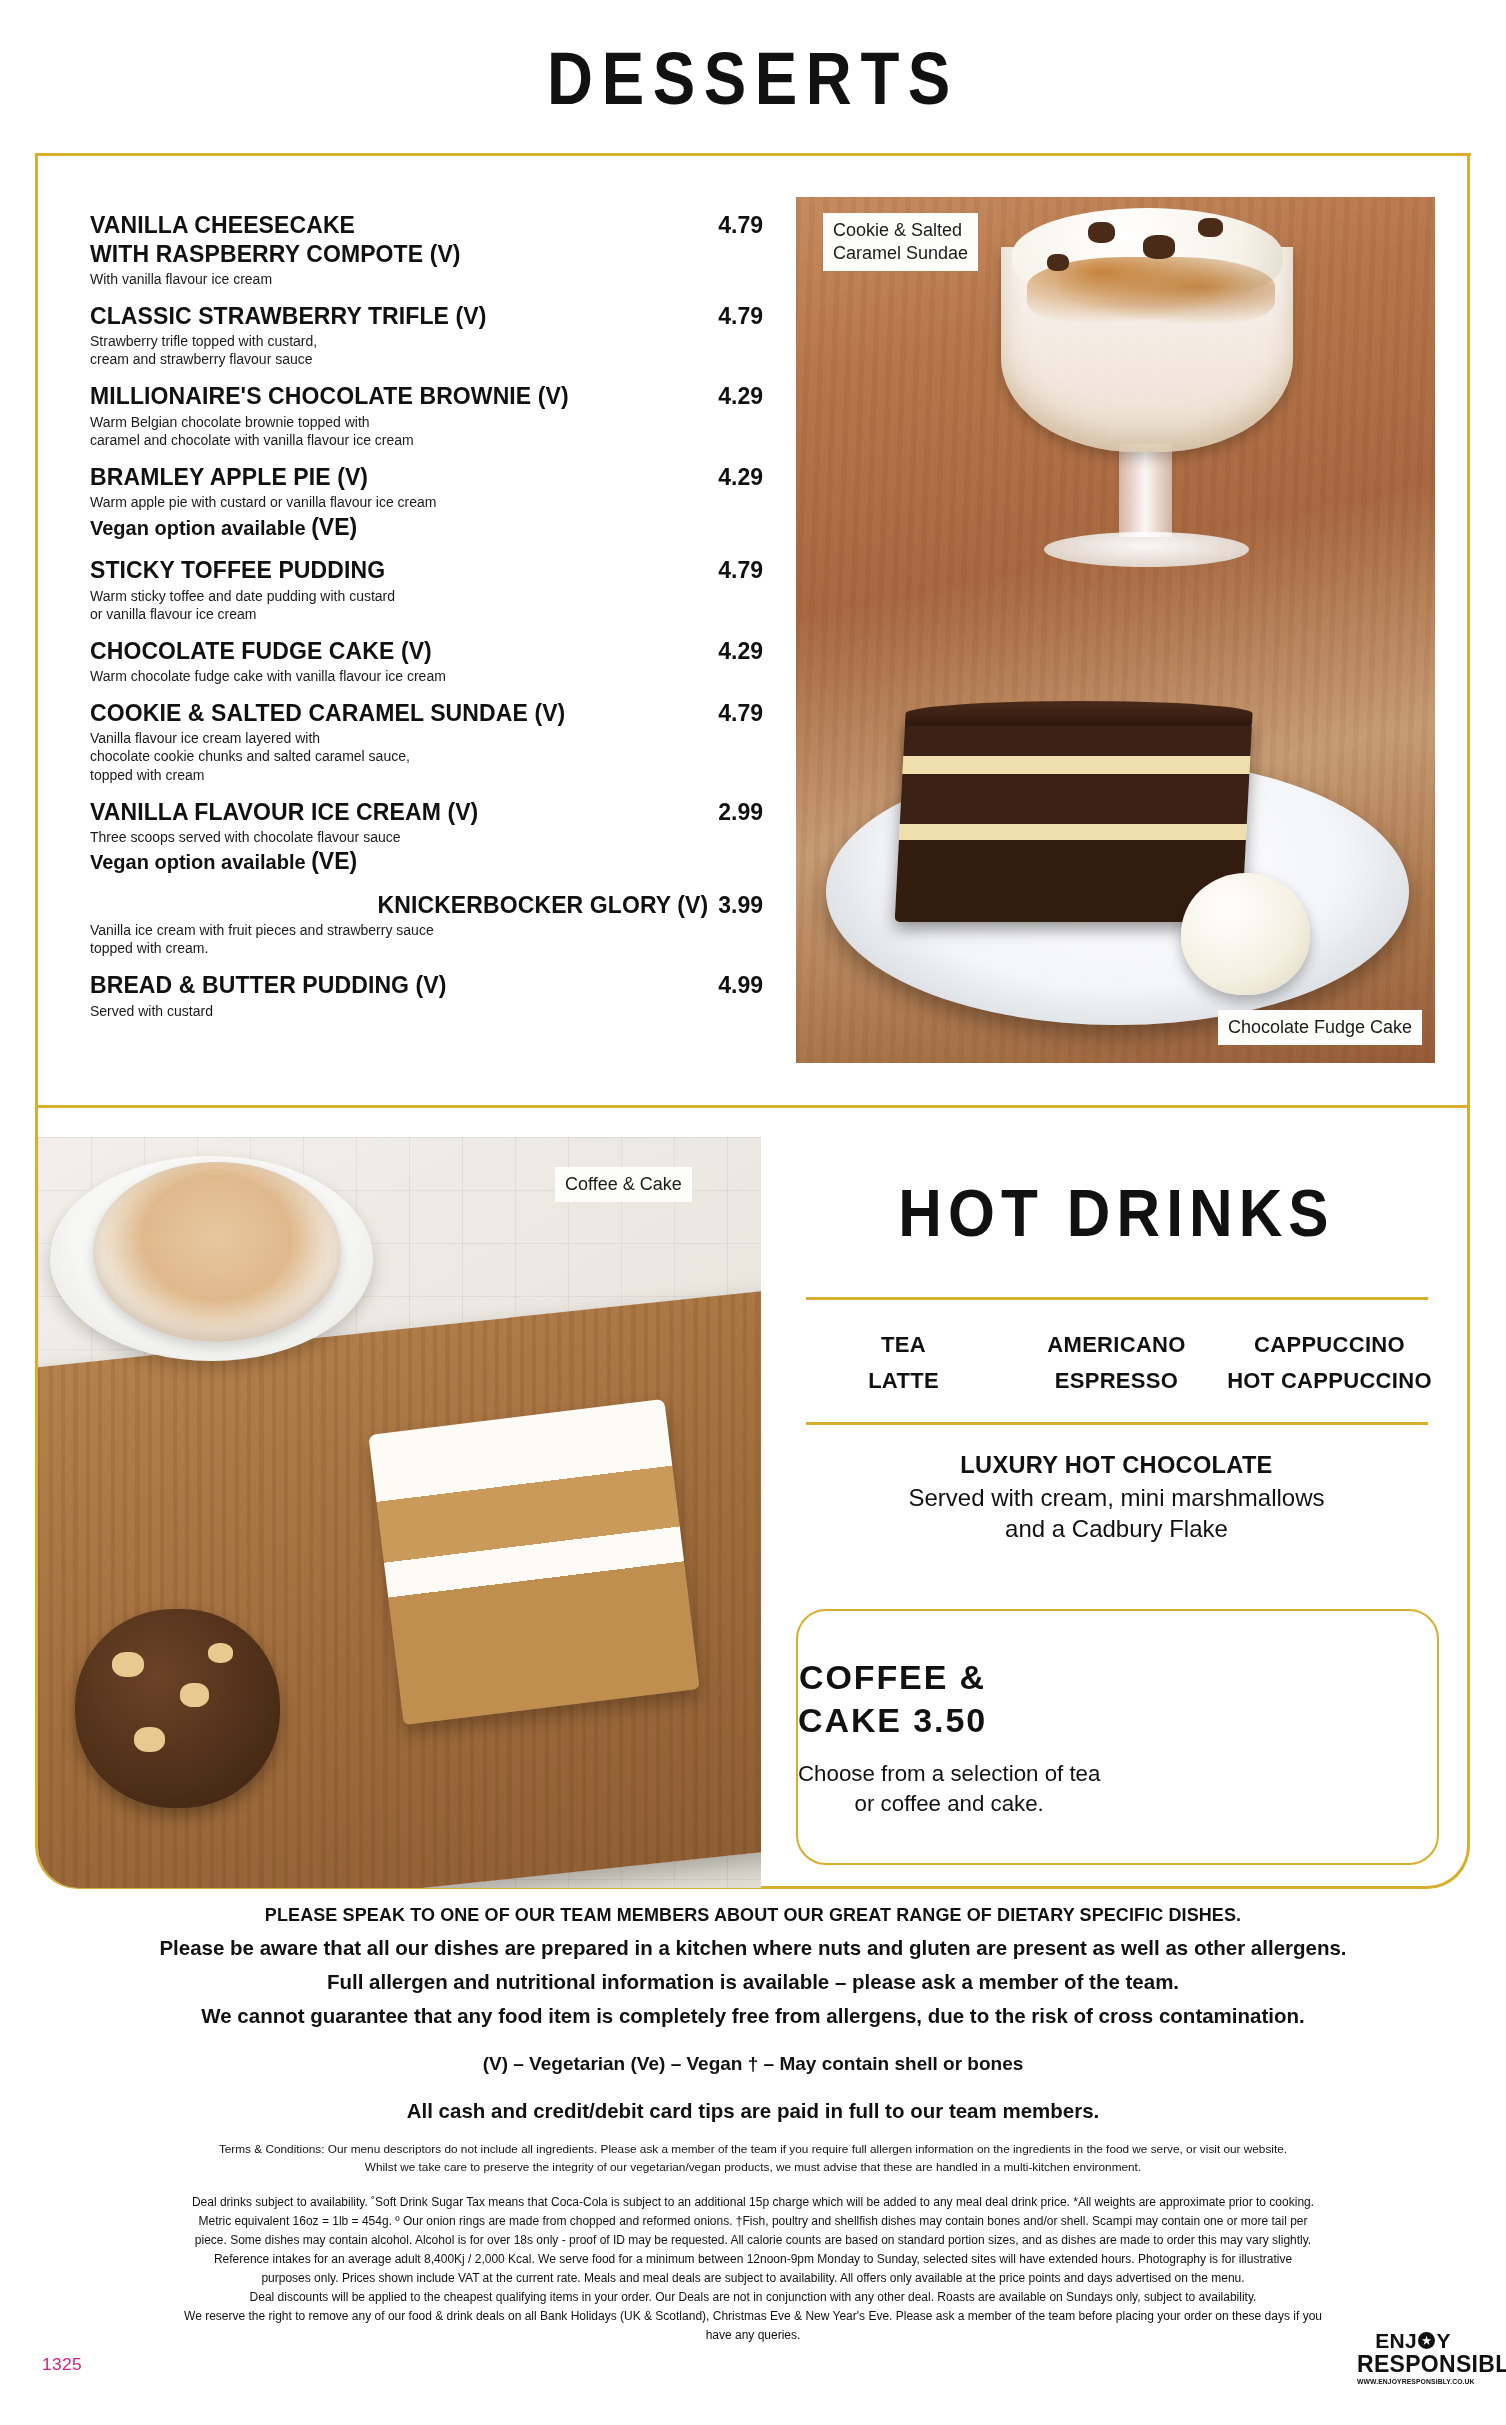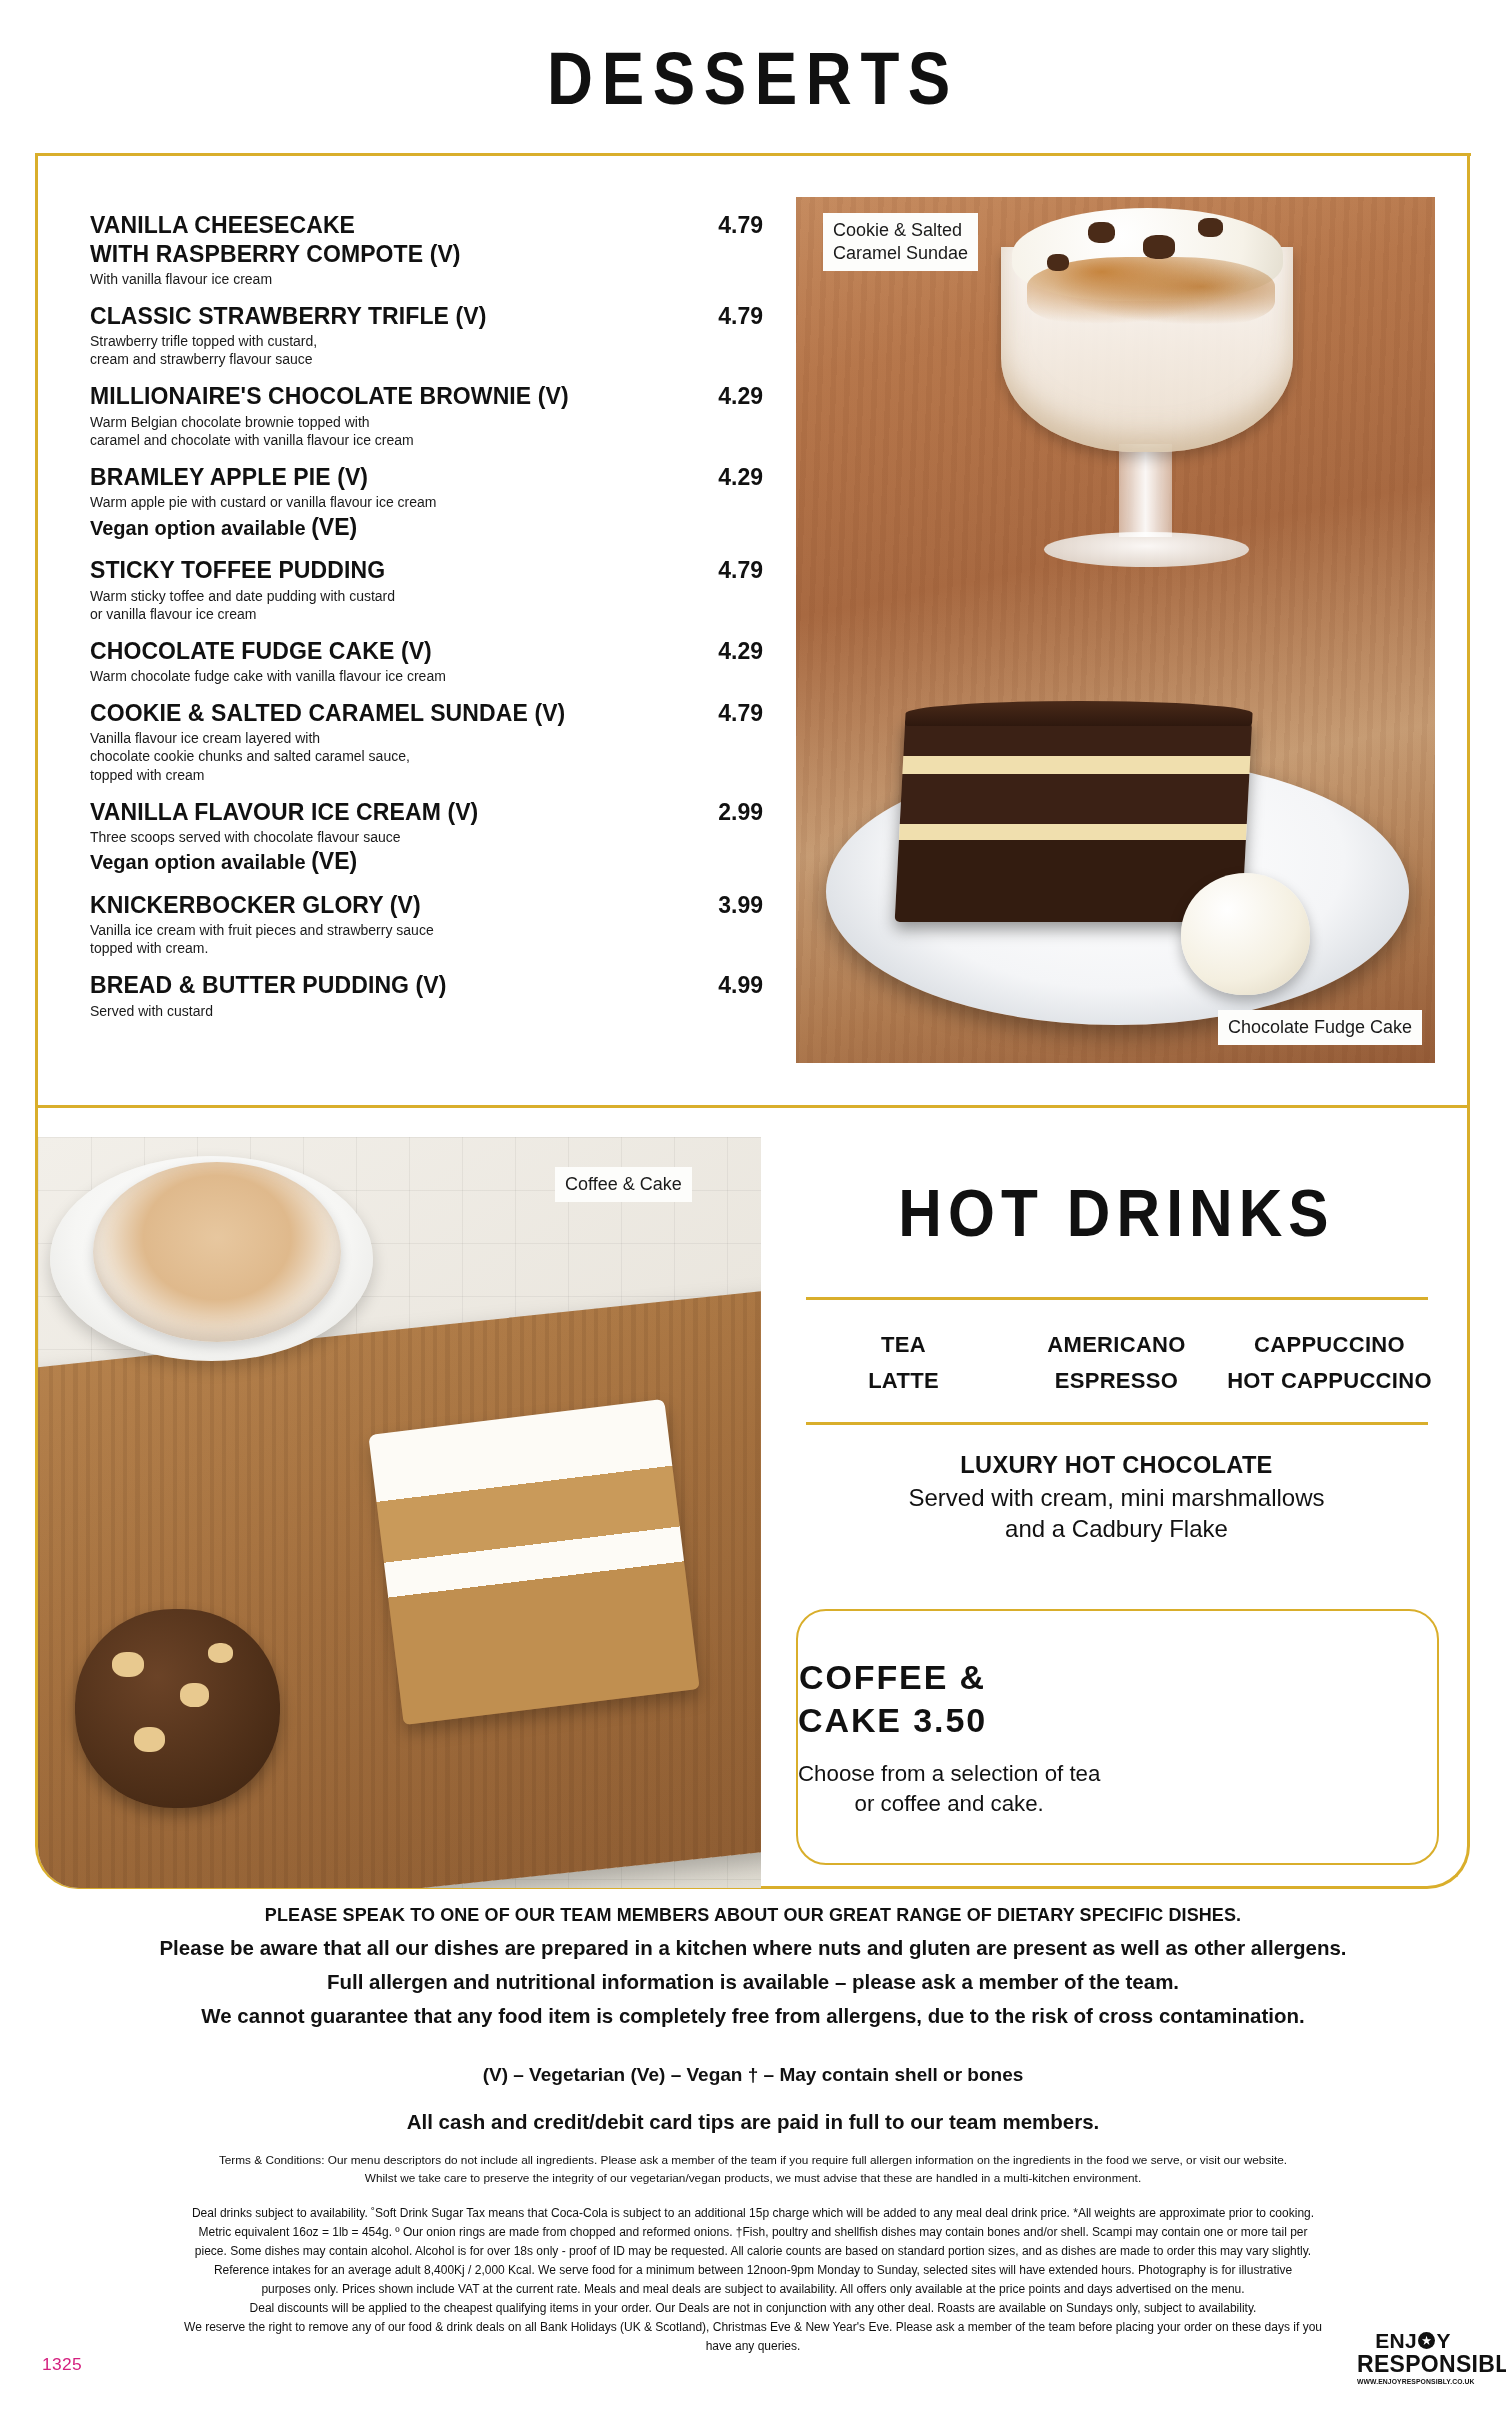--- a/index.html
+++ b/index.html
@@ -376,21 +376,21 @@
   .f-line {
     font-family: "Liberation Sans Narrow", "Liberation Sans", sans-serif;
     font-weight: 700;
     font-size: 20.5px;
     margin-top: 10px;
   }
   .f-legend {
     font-family: "Liberation Sans Narrow", "Liberation Sans", sans-serif;
     font-weight: 700;
     font-size: 19px;
-    margin-top: 36px;
+    margin-top: 25px;
   }
   .f-tips {
     font-family: "Liberation Sans Narrow", "Liberation Sans", sans-serif;
     font-weight: 700;
     font-size: 20.5px;
     margin-top: 23.6px;
   }
   .f-terms {
     font-family: "Liberation Sans Narrow", "Liberation Sans", sans-serif;
     font-weight: 400;
@@ -536,21 +536,21 @@
     <div class="item">
       <div class="item-head">
         <div class="item-name" style="white-space: pre-line;">VANILLA FLAVOUR ICE CREAM (V)</div>
         <div class="item-price">2.99</div>
       </div>
       <div class="item-desc">Three scoops served with chocolate flavour sauce</div>
       <div class="item-vegan"><span>Vegan option available</span> <span class="ve-tag">(VE)</span></div>
     </div>
     <div class="item">
       <div class="item-head">
-        <div class="item-name" style="white-space: pre-line;">KNICKERBOCKER GLORY (V)</div>
+        <div class="item-name" style="white-space: pre-line; text-align: right;">KNICKERBOCKER GLORY (V)</div>
         <div class="item-price">3.99</div>
       </div>
       <div class="item-desc">Vanilla ice cream with fruit pieces and strawberry sauce
 topped with cream.</div>
     </div>
     <div class="item">
       <div class="item-head">
         <div class="item-name" style="white-space: pre-line;">BREAD &amp; BUTTER PUDDING (V)</div>
         <div class="item-price">4.99</div>
       </div>

